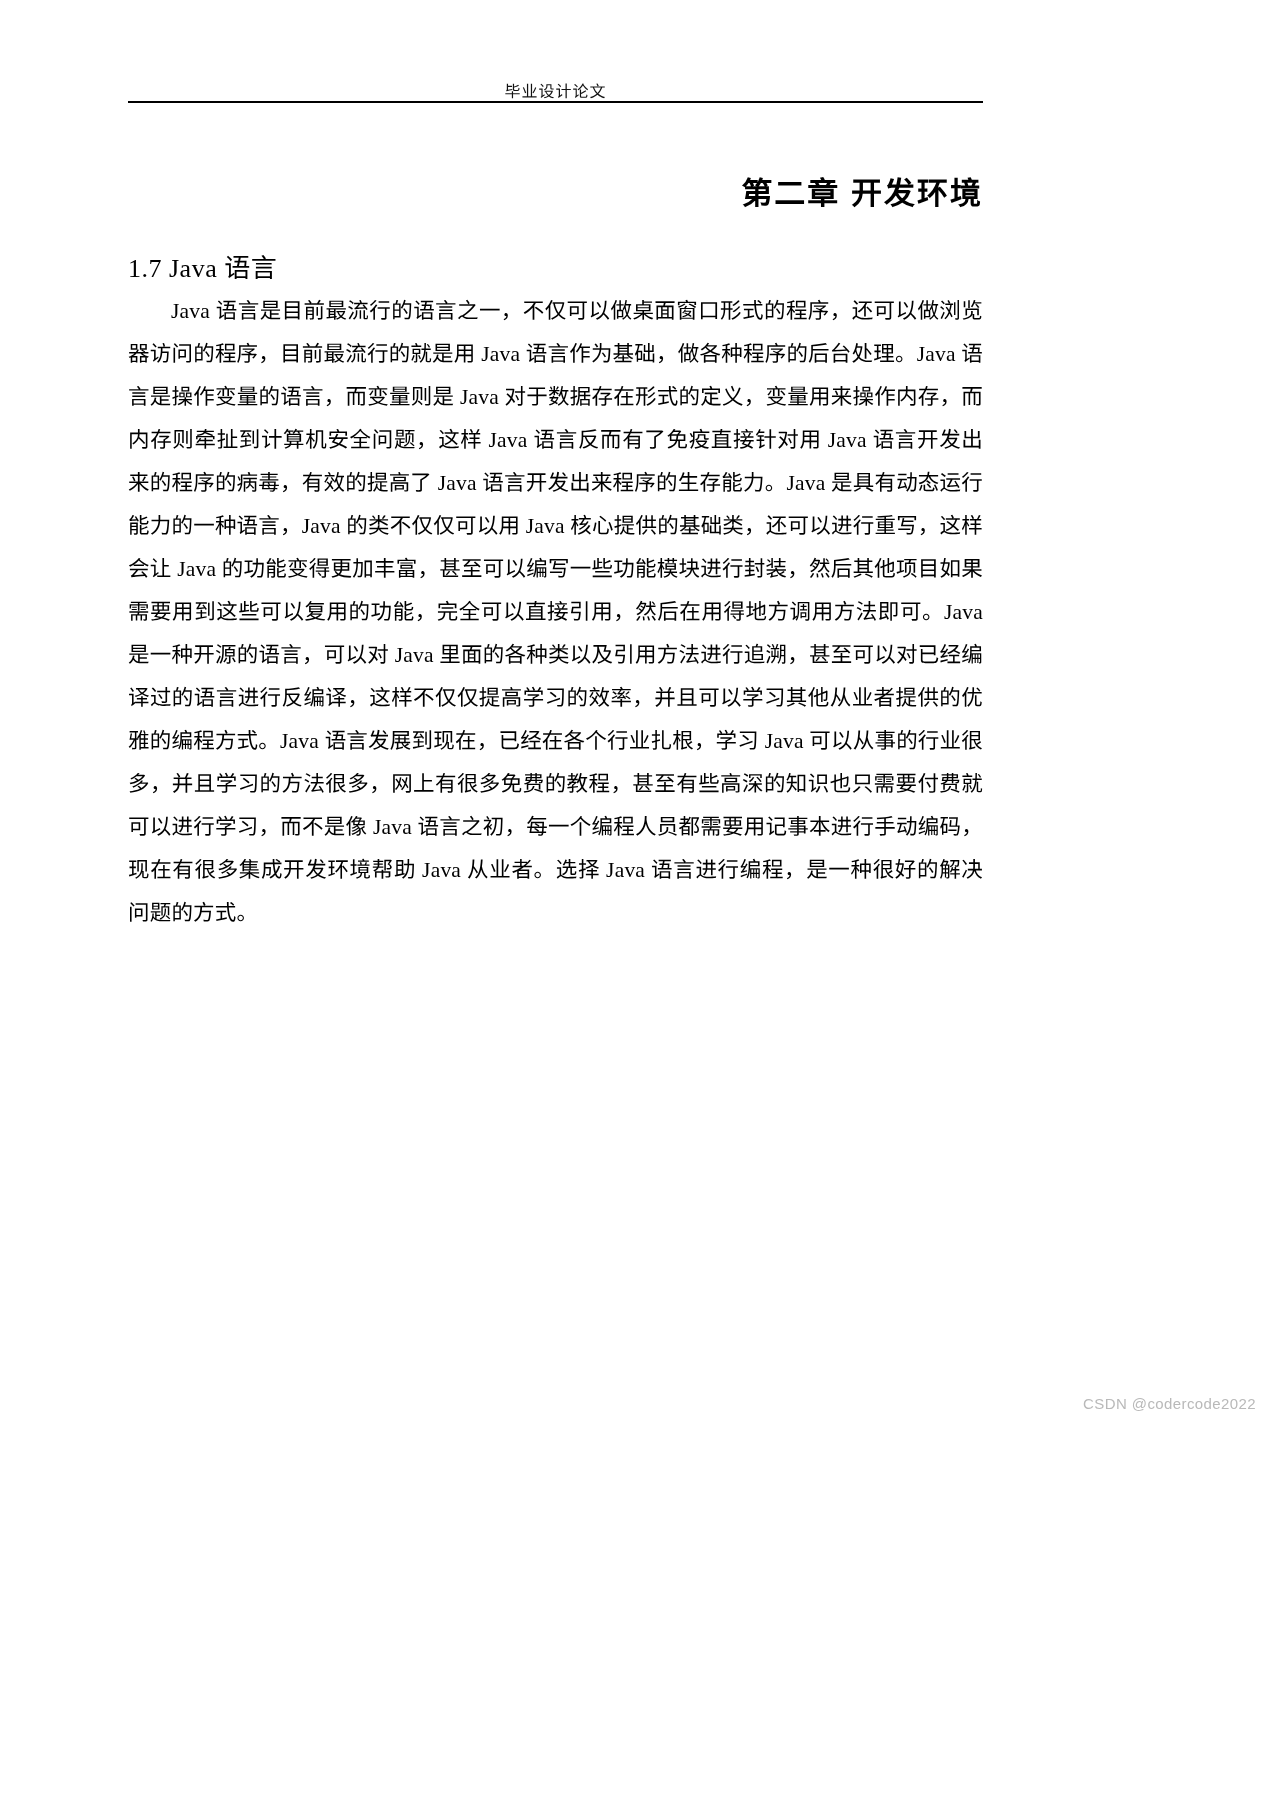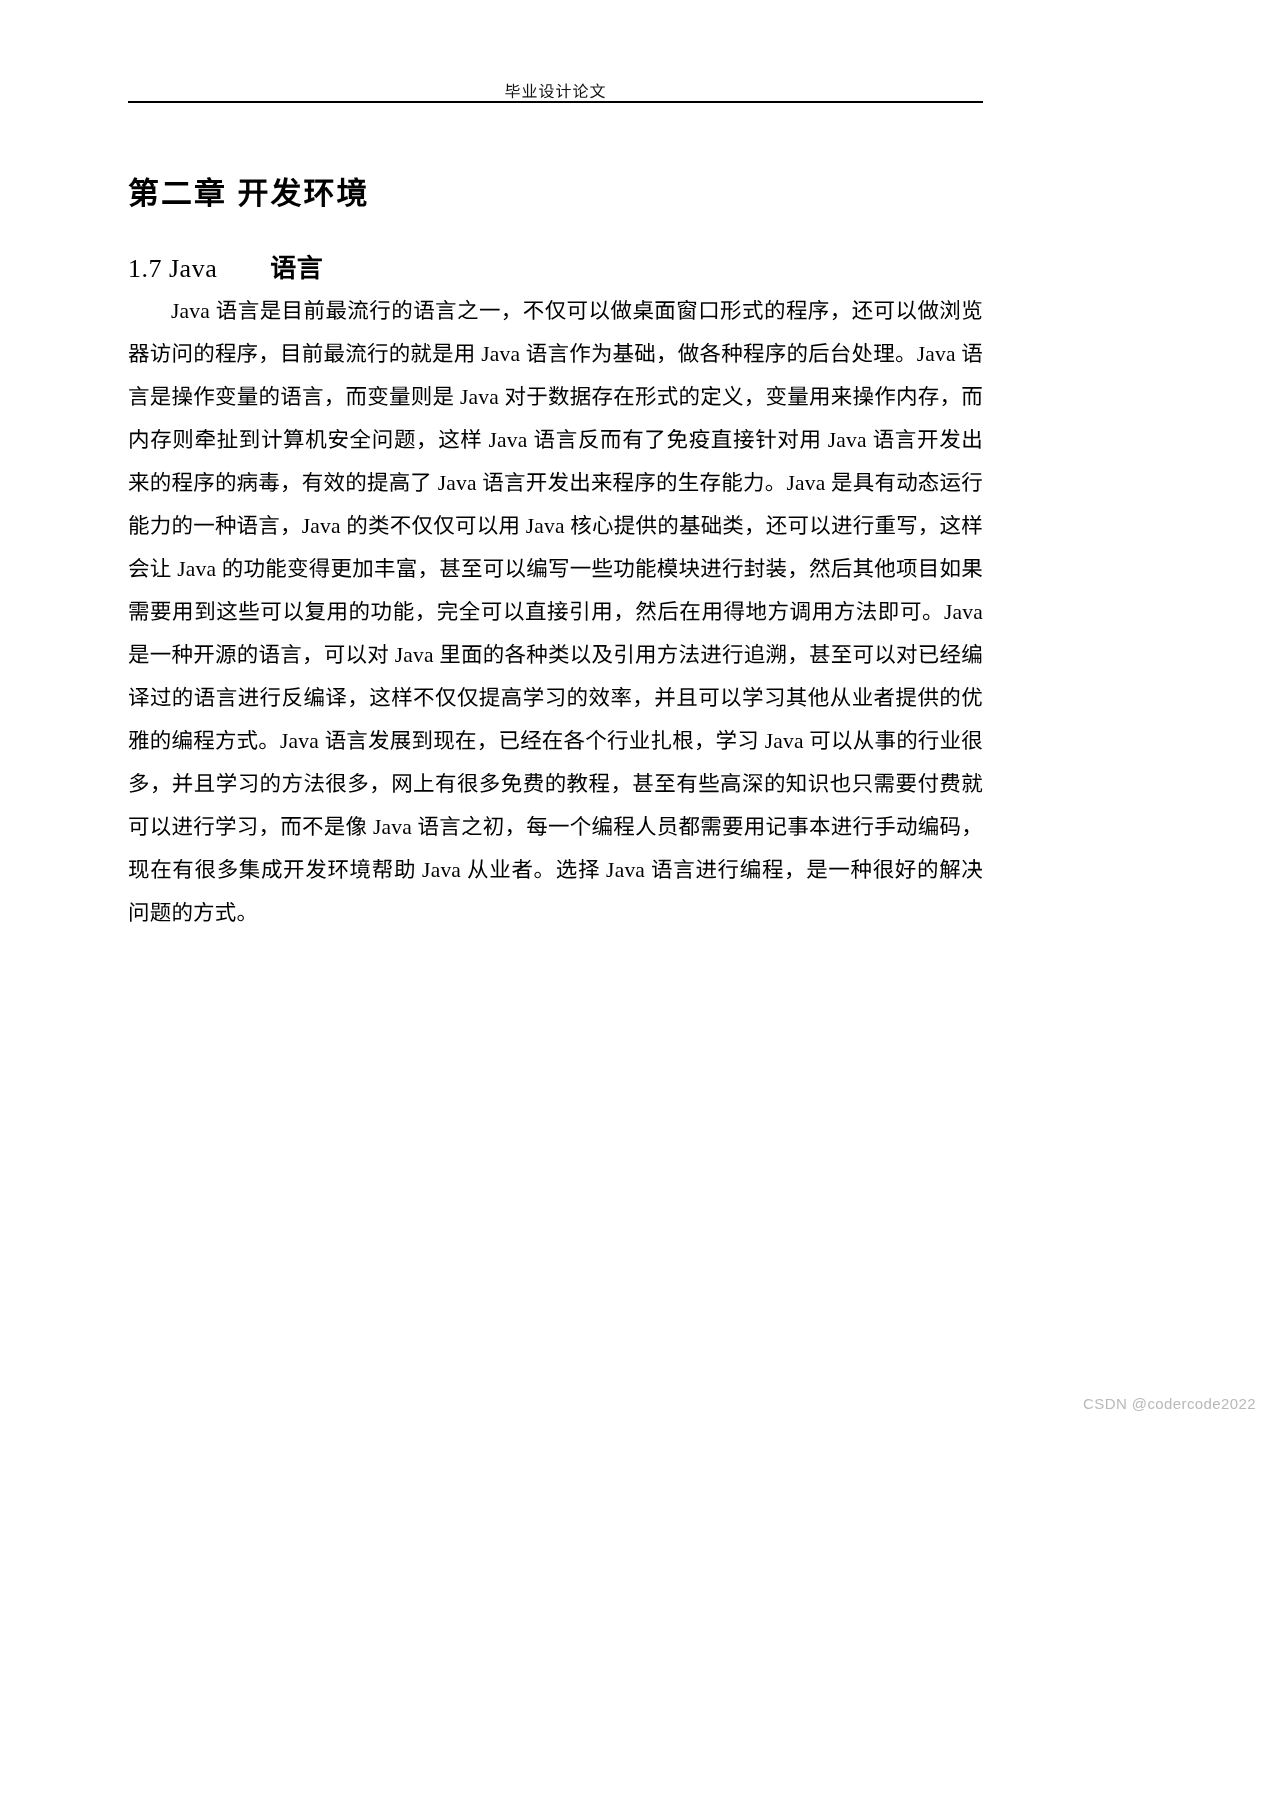--- a/index.html
+++ b/index.html
@@ -46,41 +46,40 @@
 
   
   .content {
     position: absolute;
     top: 150px;
     left: 128px;
     width: 855px;
   }
 
   .chapter-title {
-    text-align: left;
+    text-align: right;
     font-size: 31px;
     font-weight: bold;
     letter-spacing: 2px;
     margin: 18px 0 34px 0;
     font-family: "Liberation Sans", "DejaVu Sans", sans-serif;
     color: #000000;
   }
 
   .section-heading {
     font-size: 26px;
     font-weight: normal;
     margin: 30px 0 6px 0;
     letter-spacing: 0.5px;
     color: #000000;
     font-family: "Liberation Serif", "DejaVu Serif", serif;
   }
   .section-heading .cjk {
     font-family: "Liberation Sans", "DejaVu Sans", sans-serif;
-    font-weight: bold;
-    margin-left: 46px;
+    font-weight: normal;
   }
 
   .body-text {
     font-size: 21.5px;
     line-height: 2.0;
     text-align: justify;
     text-justify: inter-ideograph;
     text-indent: 2em;
     margin: 6px 0 0 0;
     color: #000000;

